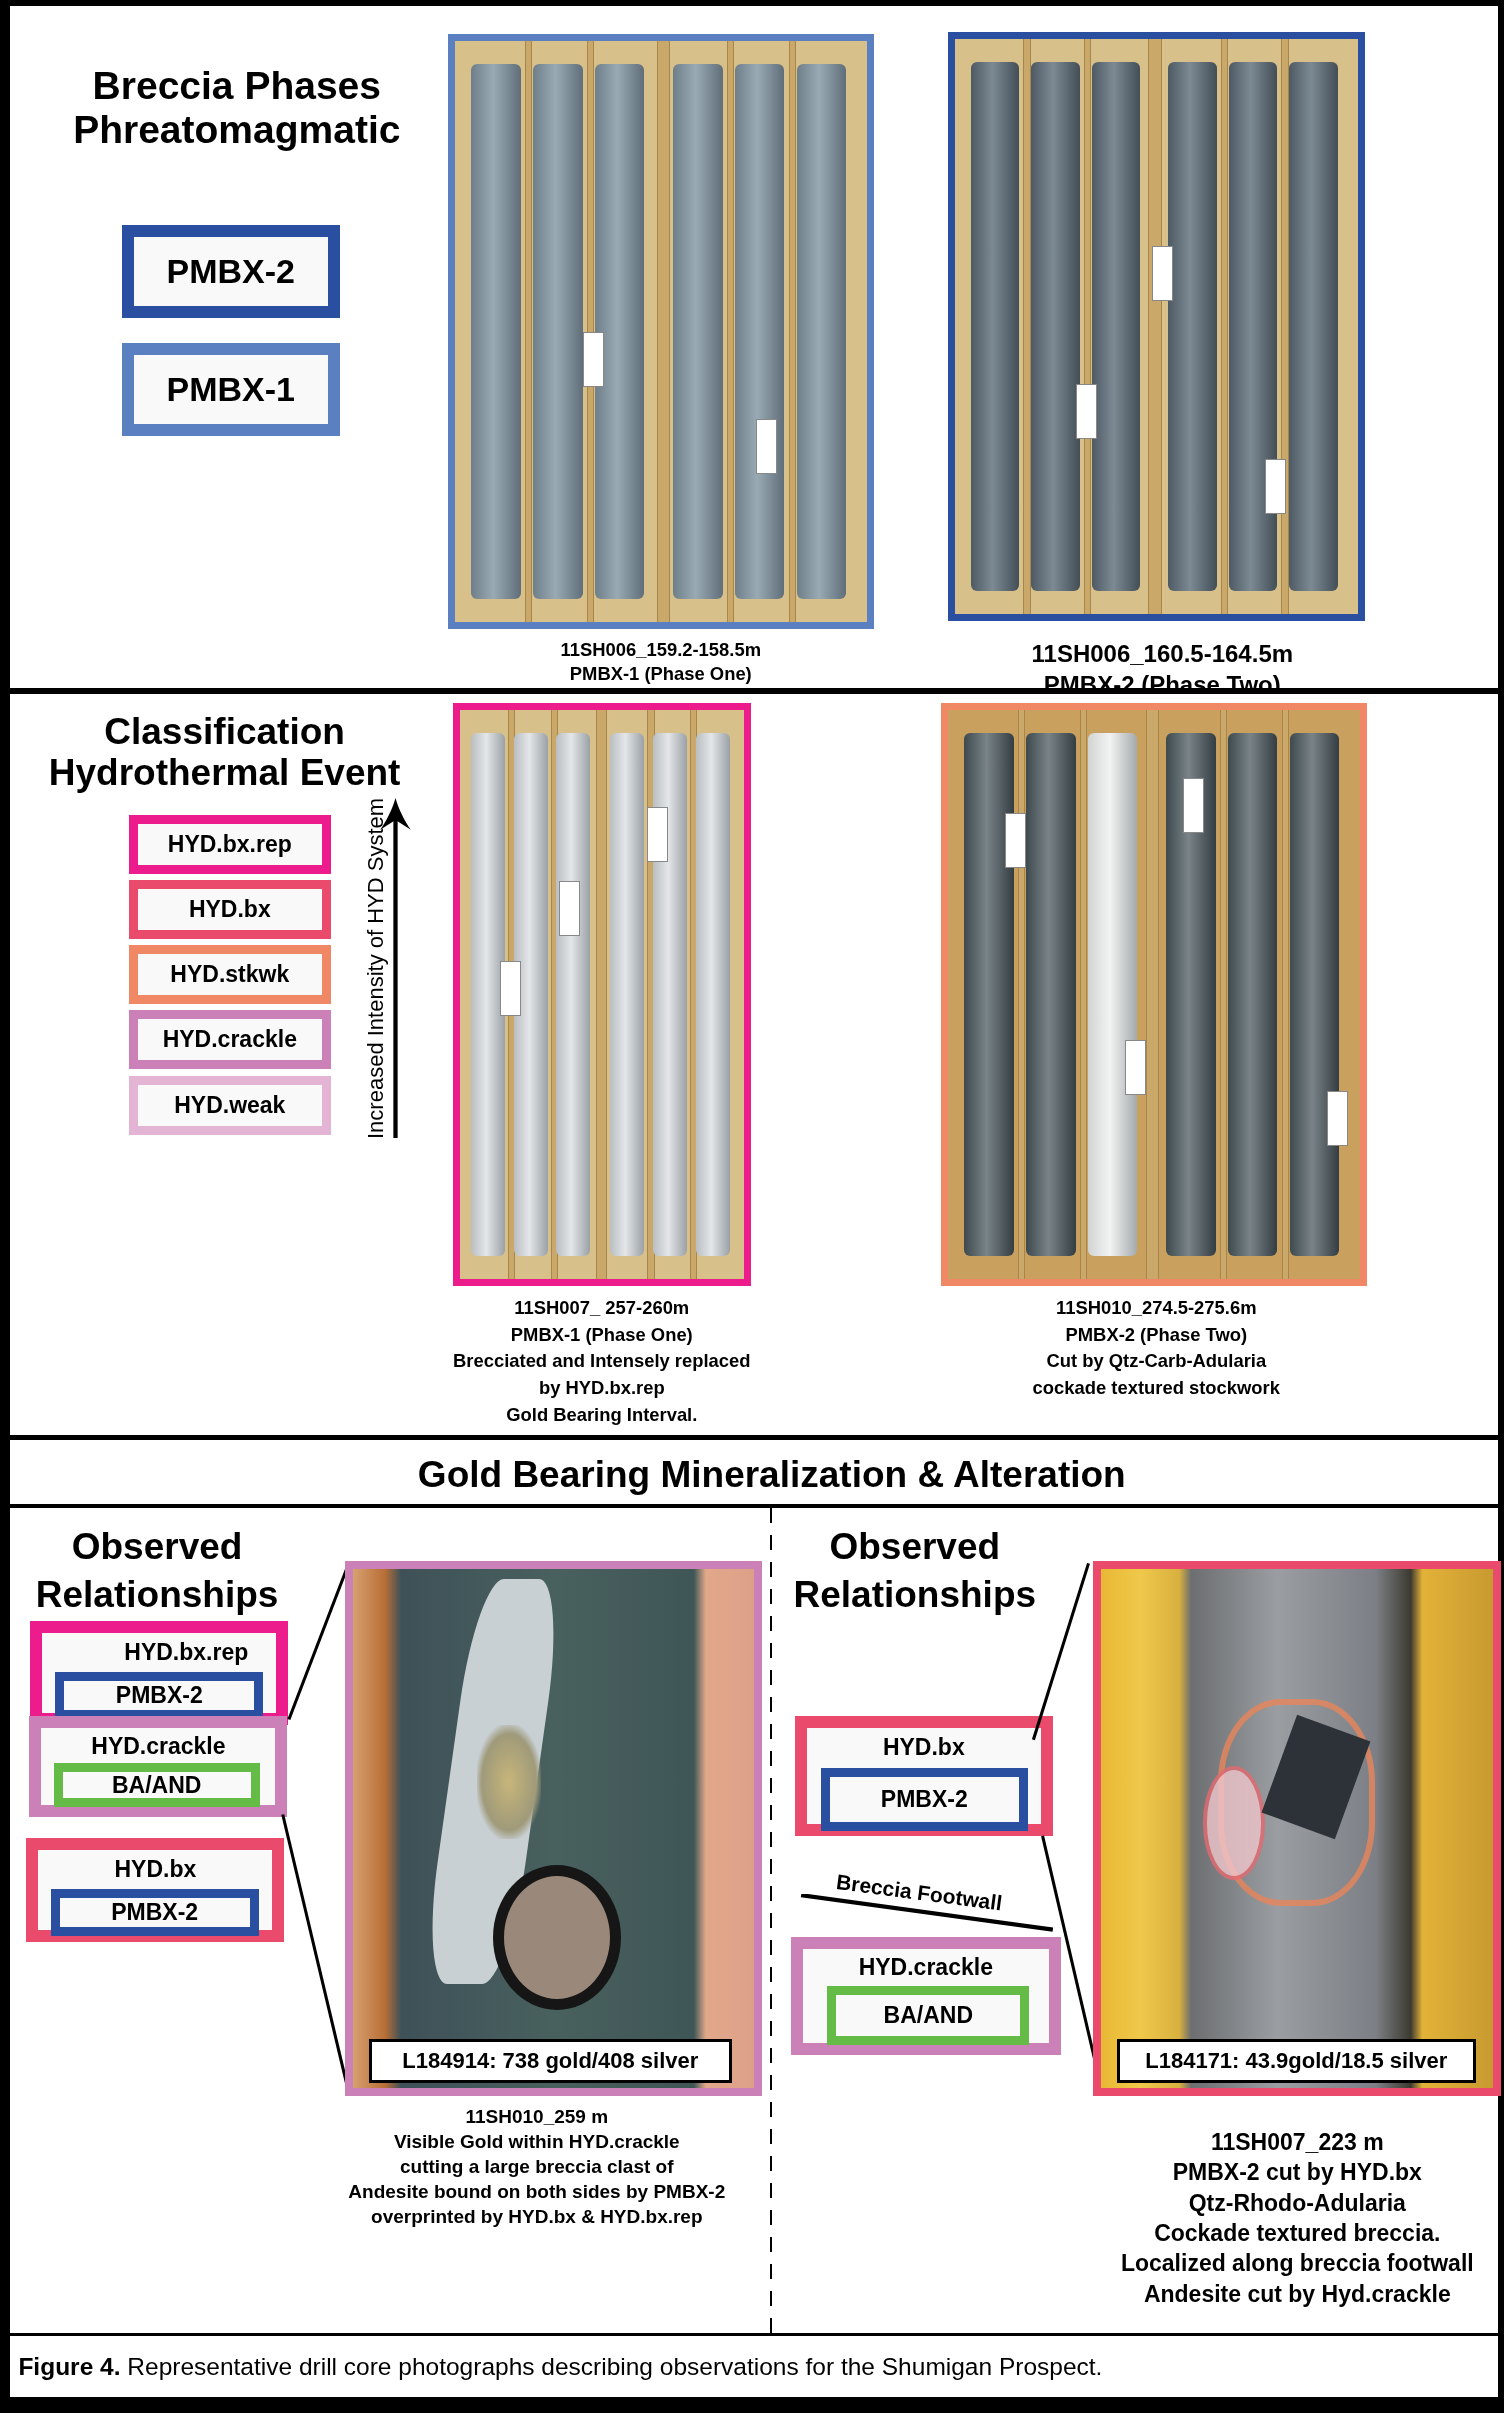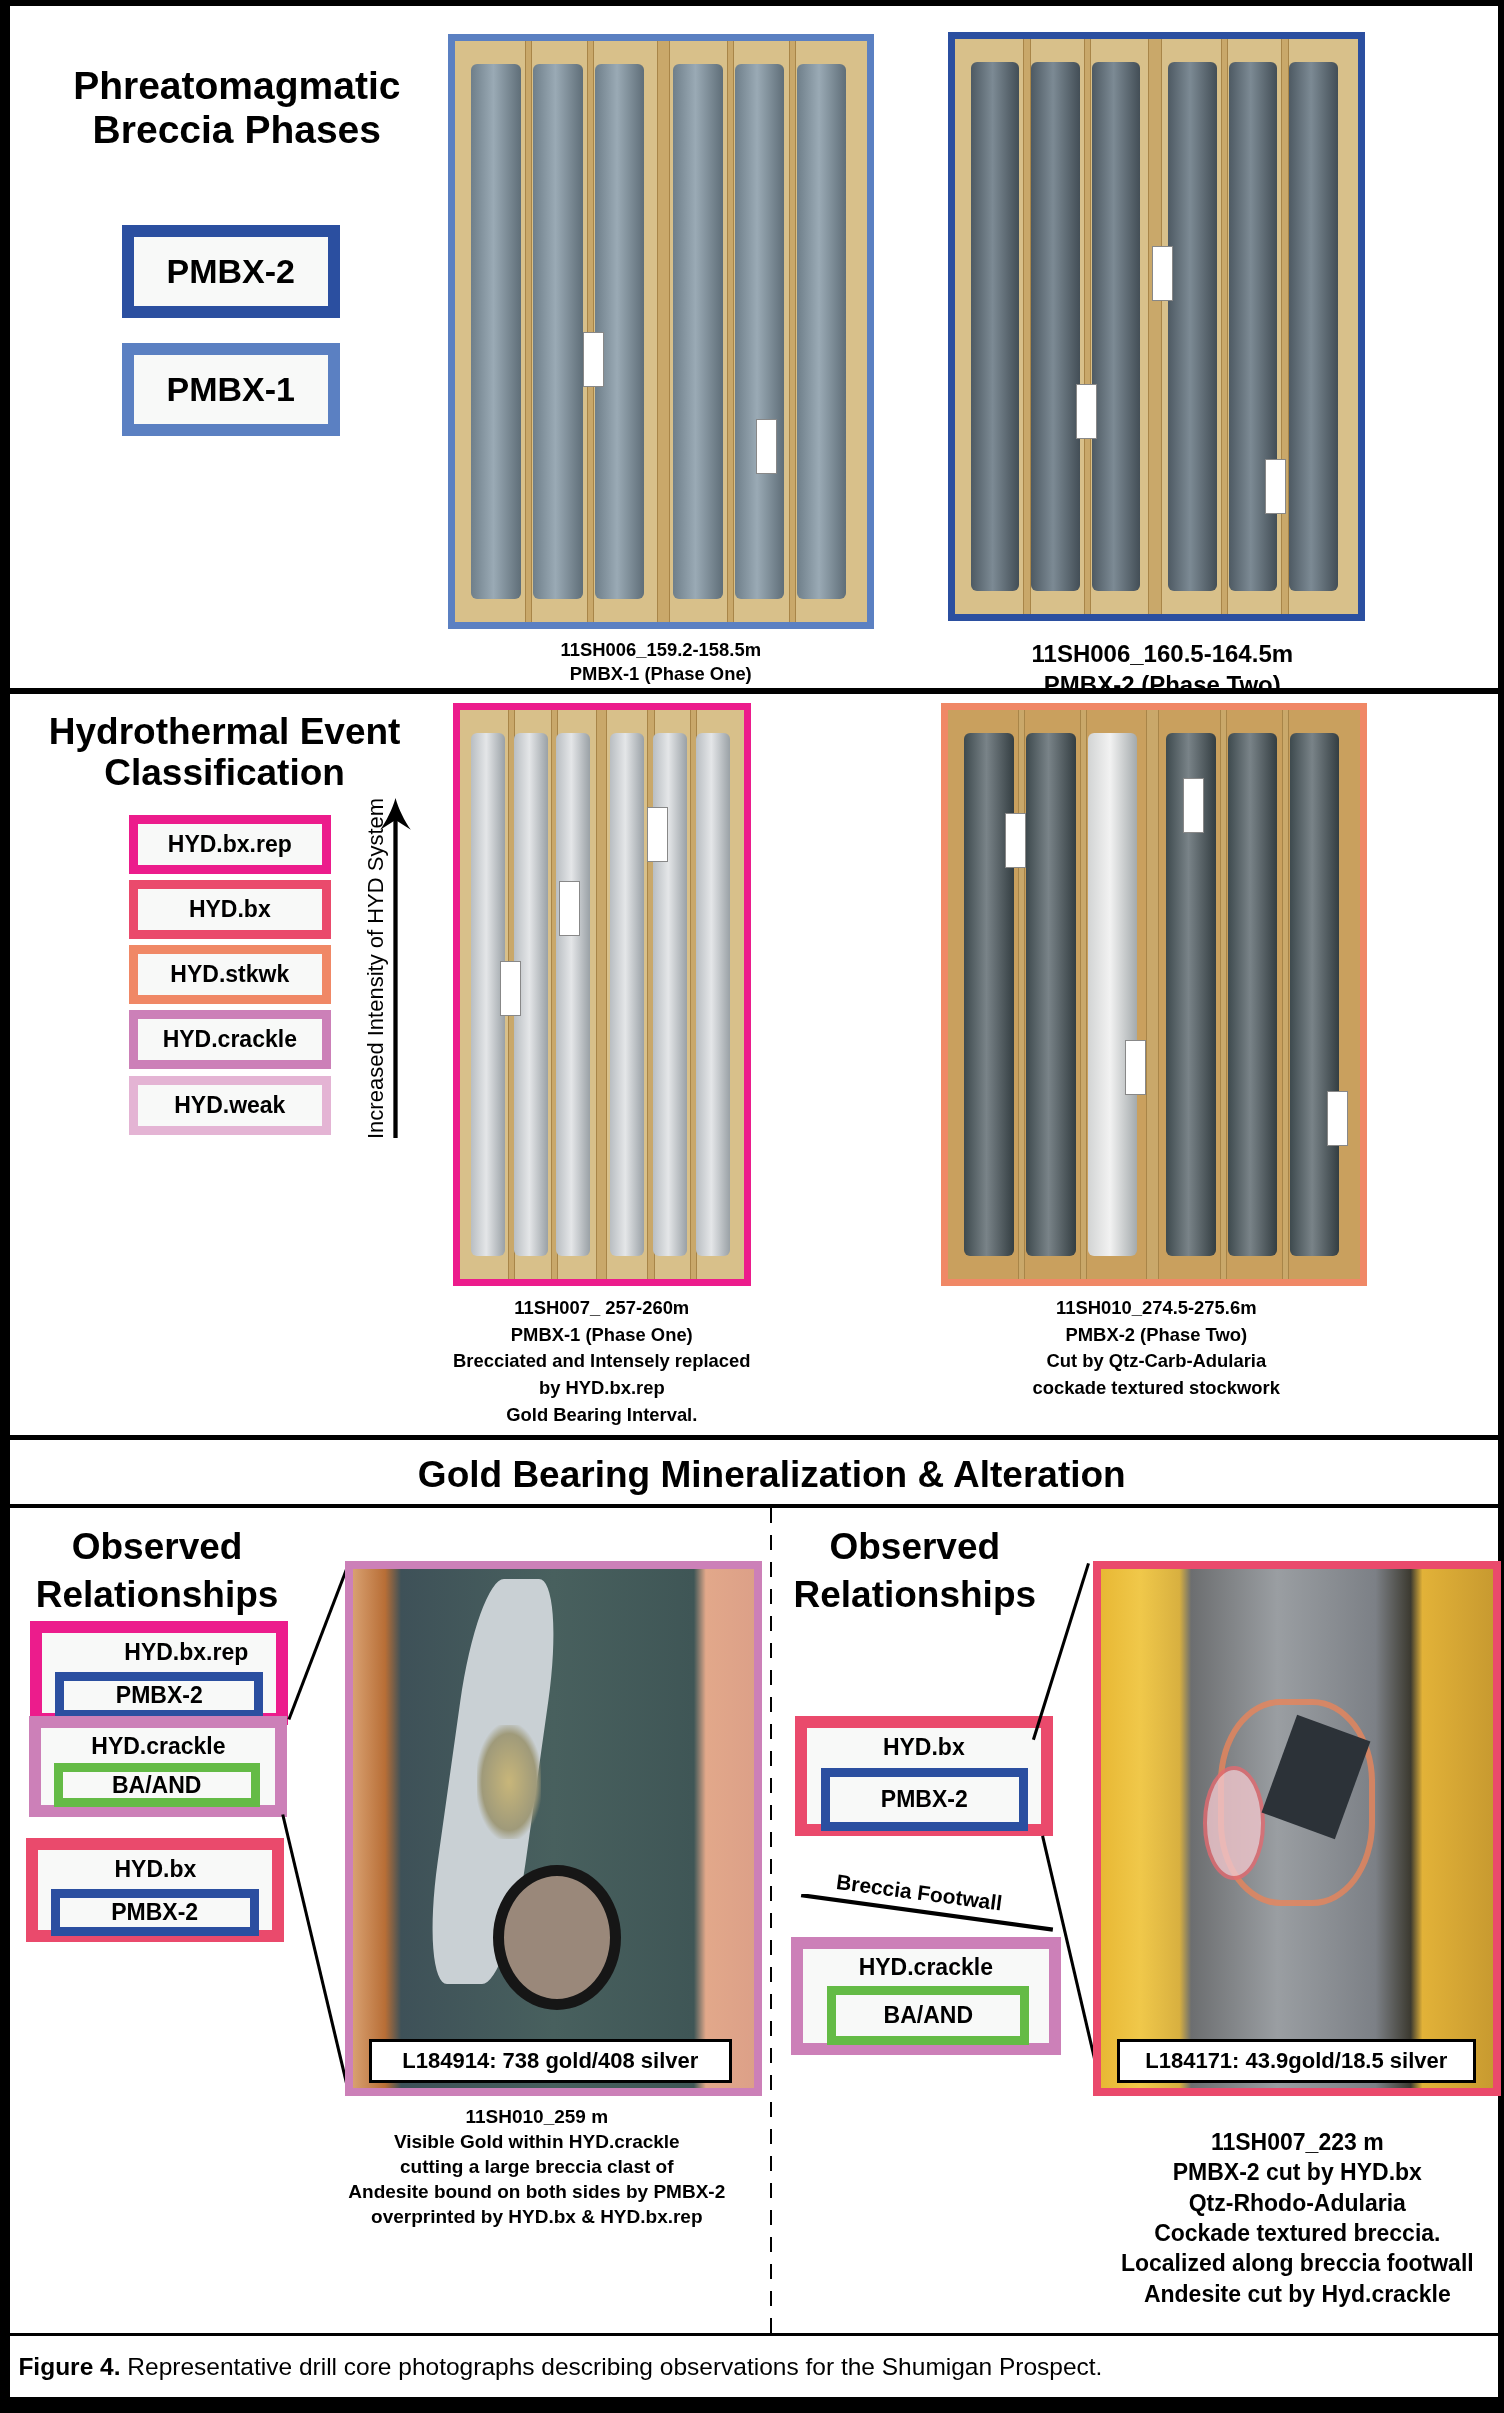--- a/index.html
+++ b/index.html
@@ -26,22 +26,22 @@
 
     .nested-outer { position: absolute; background: #f8f9f8; }
     .nested-title { position: absolute; left: 0; right: 0; text-align: center; font-weight: bold; }
     .nested-inner { position: absolute; background: #f8f9f8; display:flex; align-items:center; justify-content:center; font-weight:bold; }
   </style>
 </head>
 <body>
 
 <div class="panel" style="left:9.8px; top:6.1px; width:1488px; height:682px;">
   <div class="heading" style="left:24.5px; top:58px; width:405px; font-size:39px;">
+    <div>Breccia Phases</div>
     <div>Phreatomagmatic</div>
-    <div>Breccia Phases</div>
   </div>
 
   <div class="label-box" style="left:112px; top:219px; width:218px; height:93px; border:12.3px solid #2b4fa0; font-size:34px;">
     <span>PMBX-2</span>
   </div>
   <div class="label-box" style="left:112px; top:337px; width:218px; height:93px; border:12.3px solid #5b80c2; font-size:34px;text-align:center;">
     <span>PMBX-1</span>
   </div>
 
   <div class="frame" style="left:438px; top:28px; width:426px; height:595px; border:7.4px solid #5b80c2;">
@@ -85,22 +85,22 @@
     </div>
   </div>
   <div class="caption" style="left:938px; top:632px; width:429px; font-size:24px;">
     <div>11SH006_160.5-164.5m</div>
     <div>PMBX-2 (Phase Two)</div>
   </div>
 </div>
 
 <div class="panel" style="left:9.8px; top:694px; width:1488px; height:741px;">
   <div class="heading" style="left:12.3px; top:17px; width:405px; font-size:37px;">
+    <div>Classification</div>
     <div>Hydrothermal Event</div>
-    <div>Classification</div>
   </div>
 
   <div class="label-box" style="left:119px; top:121px; width:202px; height:59px; border:9.8px solid #ec1c8c; font-size:23px;">
     <span>HYD.bx.rep</span>
   </div>
   <div class="label-box" style="left:119px; top:186px; width:202px; height:59px; border:9.8px solid #ea4a6c; font-size:23px;">
     <span>HYD.bx</span>
   </div>
   <div class="label-box" style="left:119px; top:251px; width:202px; height:59px; border:9.8px solid #f08866; font-size:23px;">
     <span>HYD.stkwk</span>

